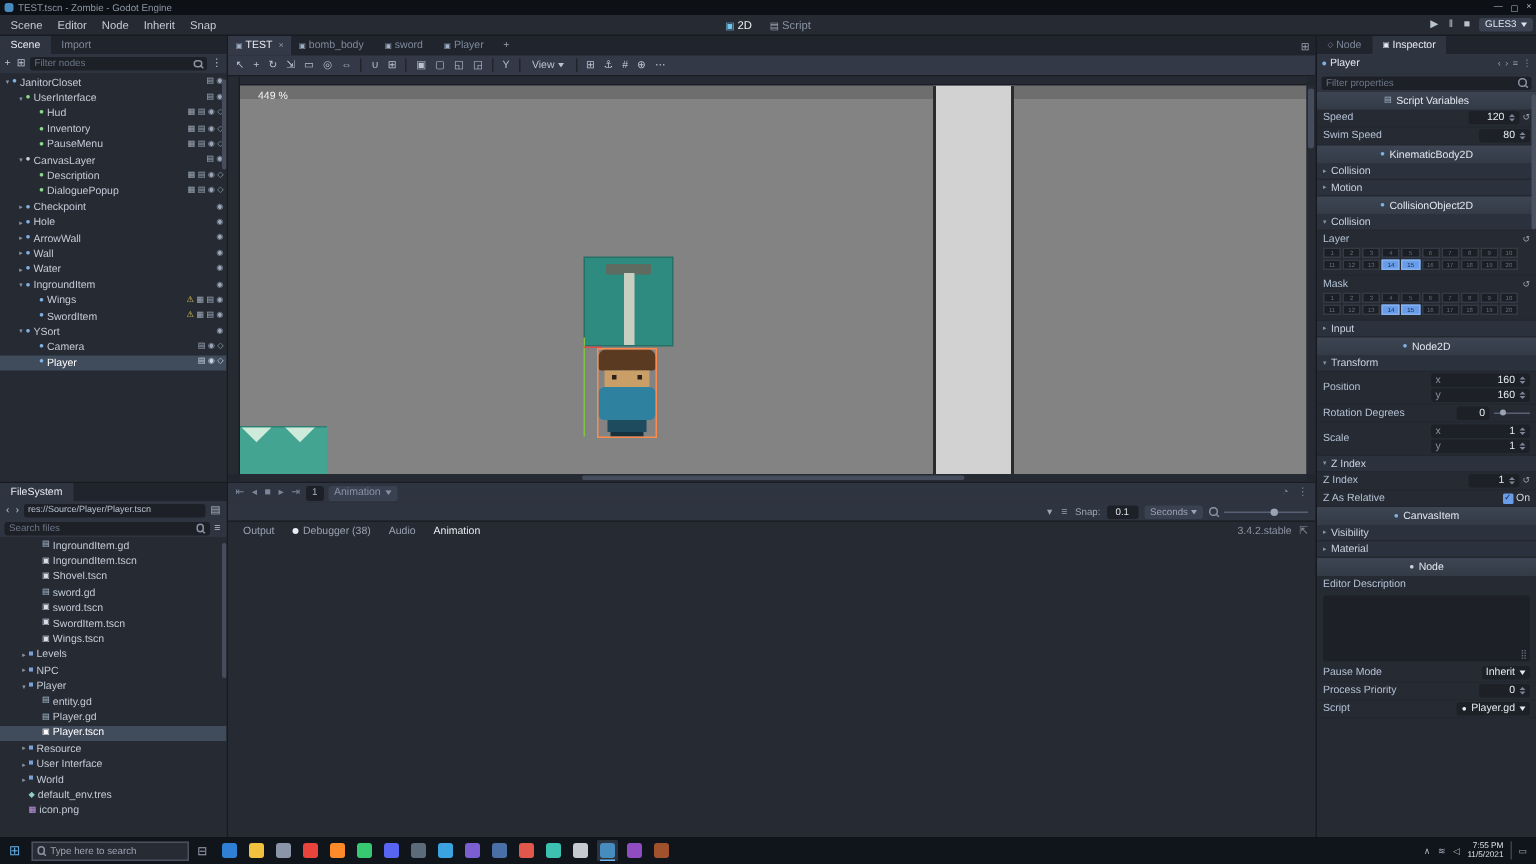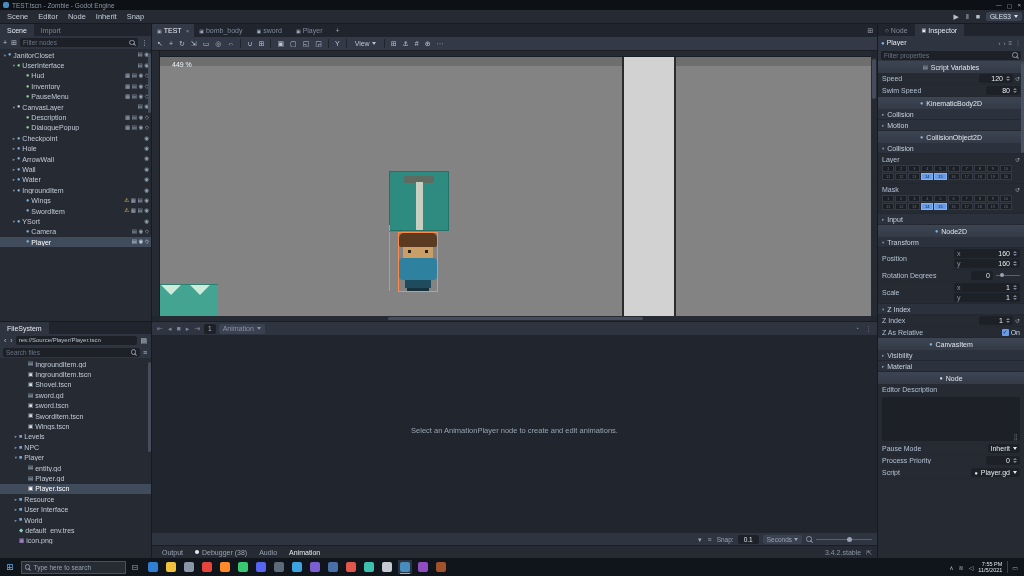--- a/index.html
+++ b/index.html
@@ -191,20 +191,32 @@
       <span>—</span>
       <span>▢</span>
       <span>×</span>
     </span>
   </div>
 
   <div class="menubar">
     <span>
       
     <span class="menu-item">Scene</span><span class="menu-item">Editor</span><span class="menu-item">Node</span><span class="menu-item">Inherit</span><span class="menu-item">Snap</span></span>
+    <span class="workspaces">
+
+        <span class="ws active">
+          <span class="ws-icon" style="color: rgb(111, 198, 232);">▣</span>
+          <span>2D</span>
+        </span>
+
+        <span class="ws">
+          <span class="ws-icon" style="color: rgb(154, 163, 179);">▤</span>
+          <span>Script</span>
+        </span>
+      </span>
     <span class="run-controls">
 
     <span class="tool-btn">▶</span>
         <span class="tool-btn">‖</span>
         <span class="tool-btn">■</span>
       </span>
     <span class="gles" style="margin-left:5px;">
       <span>GLES3</span>
       <span class="caret"></span>
     </span>
@@ -700,23 +712,20 @@
           <span>Animation</span>
           <span class="caret"></span>
         </span>
         <span class="anim-right">
 
         <span class="tool-btn" style="color:#7c8698;">◔</span>
             <span class="tool-btn" style="color:#7c8698;">⋮</span>
           </span>
       </div>
 
-      <div class="anim-body">
-        <div class="anim-msg">Select an AnimationPlayer node to create and edit animations.</div>
-      </div>
 
       <div class="anim-footer">
         <span style="display:flex;gap:4px;">
 
         <span class="tool-btn" style="color:#9aa3b3;">▾</span>
             <span class="tool-btn" style="color:#9aa3b3;">≡</span>
           </span>
         <span>Snap:</span>
         <span class="snap-box">0.1</span>
         <span class="sec-dd">

